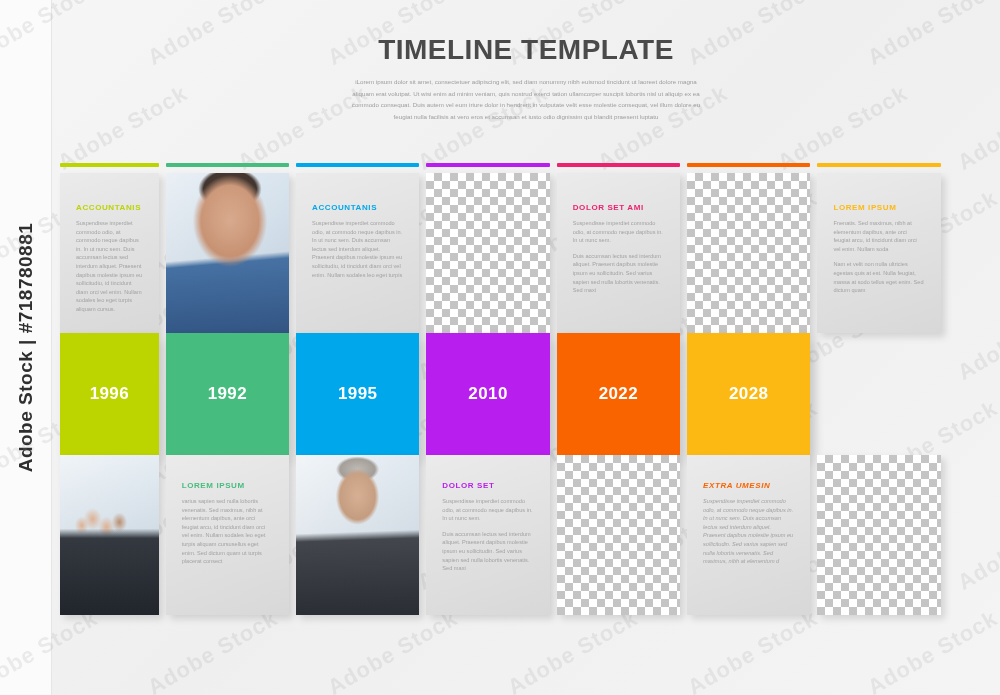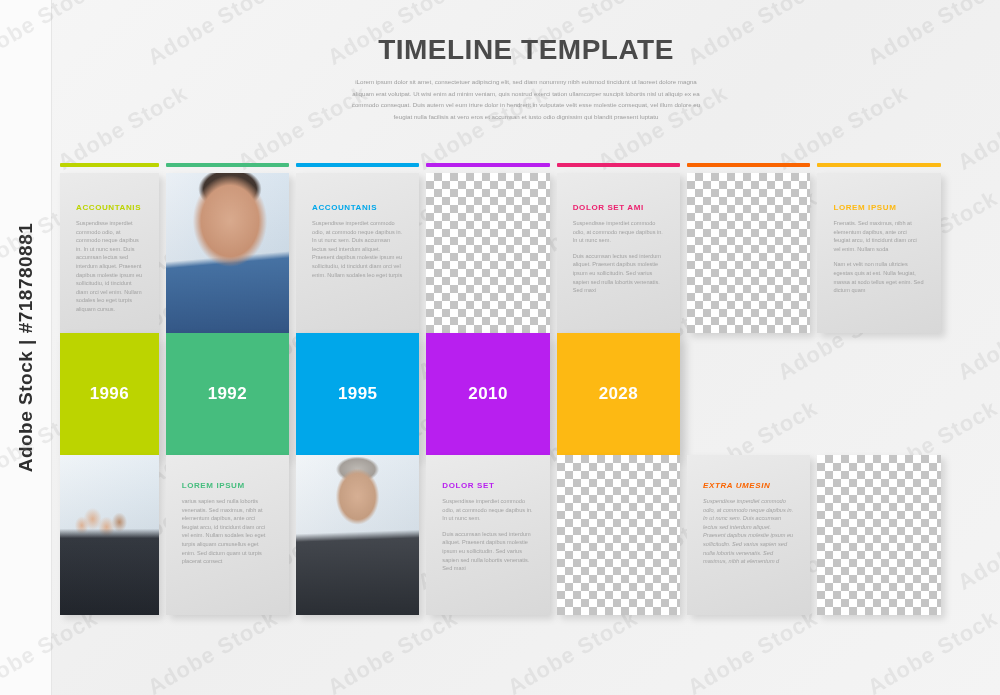--- a/index.html
+++ b/index.html
@@ -339,20 +339,25 @@
           <div class="year-block" style="background: rgb(0, 167, 234);">
             <div class="year-label">1995</div>
           </div>
         </div>
         <div class="col" style="flex: 0 0 14.68%;">
           <div class="year-block" style="background: rgb(184, 31, 239);">
             <div class="year-label">2010</div>
           </div>
         </div>
         <div class="col" style="flex: 0 0 14.68%;">
+          <div class="year-block" style="background: rgb(250, 100, 0);">
+            <div class="year-label">2022</div>
+          </div>
+        </div>
+        <div class="col" style="flex: 0 0 14.68%;">
           <div class="year-block" style="background: rgb(253, 185, 19);">
             <div class="year-label">2028</div>
           </div>
         </div>
       </div>
     <div class="row-bottom" id="row-bottom">
         <div class="col" style="flex: 0 0 11.9%;">
           <div class="panel panel-photo ph-group">
             <div class="photo-tint"></div>
           </div>

